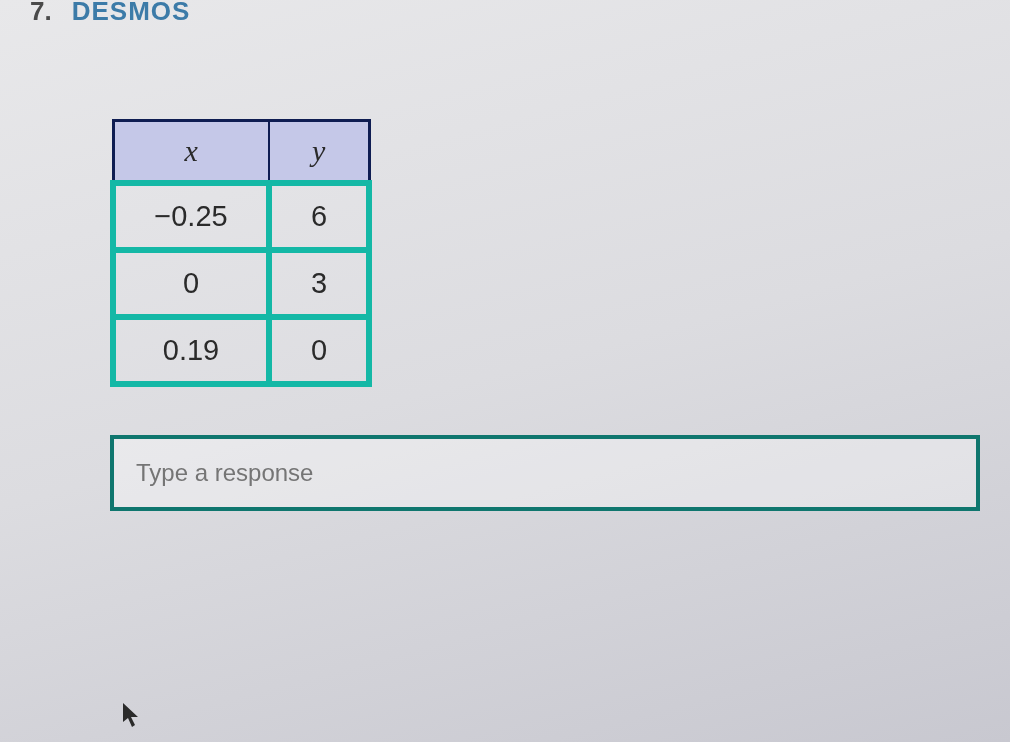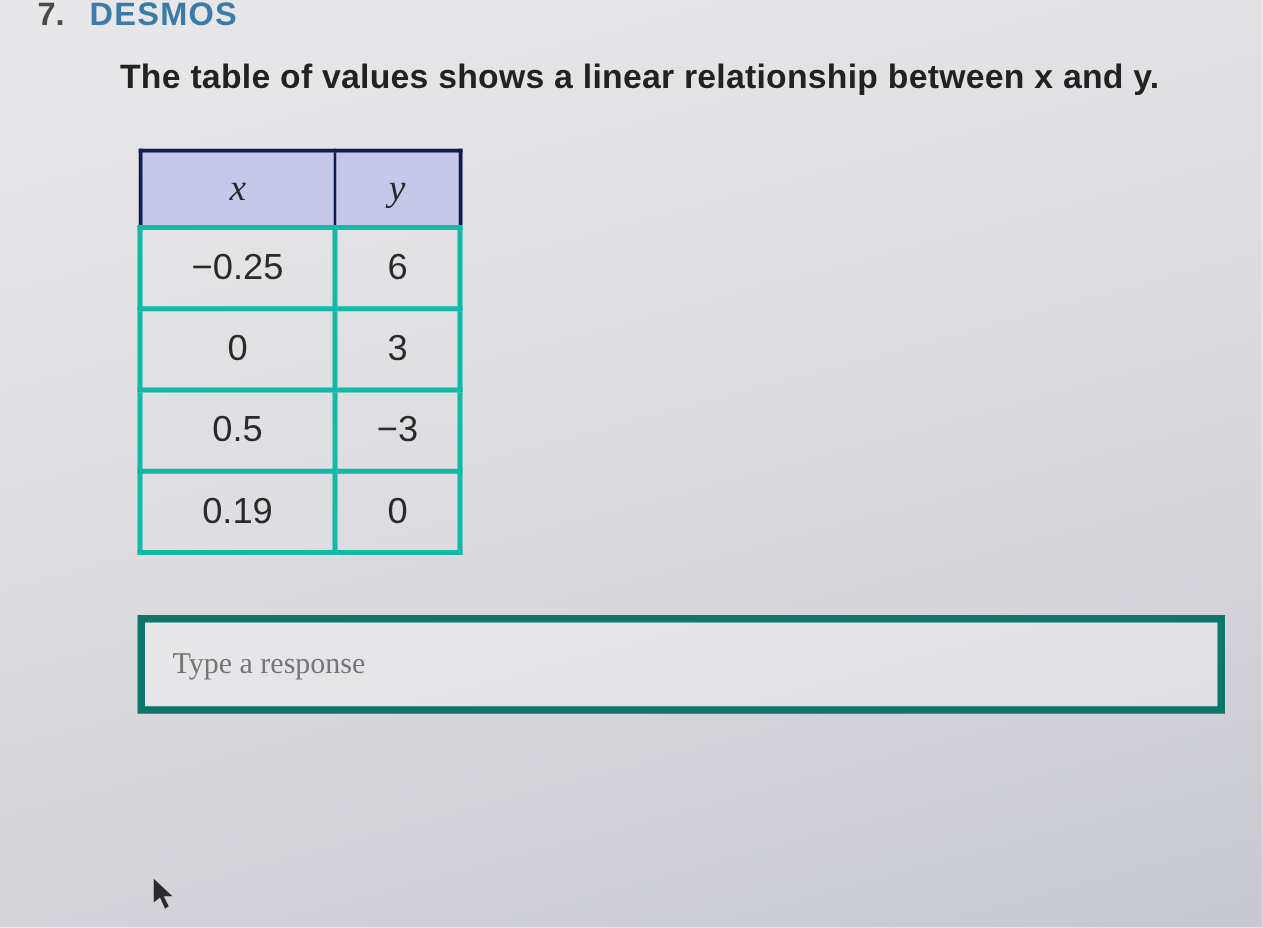--- a/index.html
+++ b/index.html
@@ -52,81 +52,76 @@
       font-family: "Times New Roman", serif;
       font-weight: 400;
       font-size: 30px;
       padding: 12px 0;
       border: 2px solid #0f1d52;
       text-align: center;
     }
     table.data-table td {
       font-size: 29px;
       padding: 14px 0;
-      border: 4px solid #14b8a6;
+      border: 6px solid #14b8a6;
       text-align: center;
       background: rgba(255,255,255,0.05);
       font-family: Arial, sans-serif;
     }
     table.data-table th:first-child,
     table.data-table td:first-child { width: 156px; }
     table.data-table th:last-child,
     table.data-table td:last-child { width: 100px; }
     .response-box {
       margin-left: 80px;
       margin-top: 48px;
       width: calc(100% - 80px);
-      border: 6px solid #0f766e;
+      border: 4px solid #0f766e;
       background: rgba(255,255,255,0.35);
       padding: 20px 22px;
       font-size: 24px;
       color: #8b8b90;
       outline: none;
-      font-family: Liberation Serif, serif;
     }
     .cursor-icon {
       position: absolute;
       left: 122px;
       top: 702px;
     }
     .cursor-icon svg { display: block; }
   </style>
 </head>
 <body>
 
 
 
 <div class="question-header">
   <span class="question-number">7.</span>
   <span class="tool-label">DESMOS</span>
 </div>
 
 <div class="question-text">
-  <span>The table of values shows a linear relationship between x and y.</span><br>
+  <br>
 </div>
 
 <table class="data-table">
   <thead>
     <tr>
       <th>x</th>
       <th>y</th>
     </tr>
   </thead>
   <tbody>
     <tr>
       <td>−0.25</td>
       <td>6</td>
     </tr>
     <tr>
       <td>0</td>
       <td>3</td>
-    </tr>
-    <tr>
-      <td>0.5</td>
-      <td>−3</td>
     </tr>
     <tr>
       <td>0.19</td>
       <td>0</td>
     </tr>
   </tbody>
 </table>
 
 <input type="text" class="response-box" placeholder="Type a response" style="">
 

